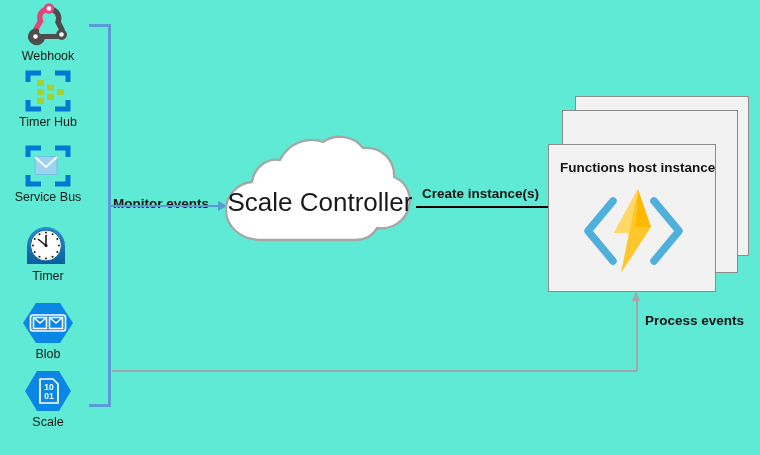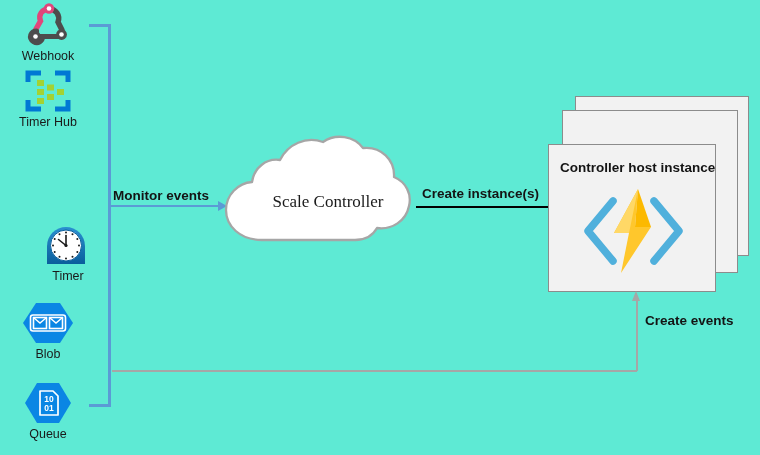--- a/index.html
+++ b/index.html
@@ -80,28 +80,28 @@
     font-weight: bold;
     color: #141414;
     white-space: nowrap;
     font-family: "Liberation Sans", sans-serif;
   }
 
   
   #cloud { position: absolute; left: 218px; top: 118px; }
   #cloud-text {
     position: absolute;
-    left: 228px; top: 118px;
+    left: 220px; top: 118px;
     width: 200px; height: 130px;
     display: flex; align-items: center; justify-content: center;
-    font-size: 17px;
+    font-size: 26px;
     color: #1a1a1a;
     padding-top: 38px;
     box-sizing: border-box;
-    font-family: Liberation Serif, serif;
+    font-family: Liberation Sans, sans-serif;
   }
 
   
   .hostbox {
     position: absolute;
     background: #f2f2f2;
     border: 1px solid #8c8c8c;
     box-sizing: border-box;
   }
   #host-title {
@@ -153,22 +153,37 @@
           <rect x="12" y="28" width="7" height="6" fill="#a4d233"></rect>
           <rect x="22" y="14.5" width="7" height="6" fill="#a4d233"></rect>
           <rect x="22" y="24" width="7" height="6" fill="#a4d233"></rect>
           <rect x="32" y="19" width="7" height="6" fill="#a4d233"></rect>
         </g>
       </svg>
     </div>
     <div class="caption">Timer Hub</div>
   </div>
 
-
-  <div class="trigger" style="top:222px;padding-left:20px;">
+  <div class="trigger" style="top:143px;">
+    <div class="glyph">
+      <svg width="96" height="46" viewBox="0 0 96 46">
+        <g transform="translate(25,2)">
+          <path d="M3 12 L3 3 L16 3" fill="none" stroke="#0078d4" stroke-width="5"></path>
+          <path d="M30 3 L43 3 L43 12" fill="none" stroke="#0078d4" stroke-width="5"></path>
+          <path d="M3 30 L3 39 L16 39" fill="none" stroke="#0078d4" stroke-width="5"></path>
+          <path d="M30 39 L43 39 L43 30" fill="none" stroke="#0078d4" stroke-width="5"></path>
+          <rect x="10" y="11.5" width="22" height="18" fill="#9cd3ee" stroke="#6fc0e4" stroke-width="1"></rect>
+          <path d="M10 12 L21 22 L32 12" fill="none" stroke="#ffffff" stroke-width="1.8"></path>
+        </g>
+      </svg>
+    </div>
+    <div class="caption">Service Bus</div>
+  </div>
+
+  <div class="trigger" style="top:222px;">
     <div class="glyph">
       <svg width="96" height="46" viewBox="0 0 96 46">
         <defs>
           <linearGradient id="tmr" x1="0" y1="0" x2="0" y2="1">
             <stop offset="0" stop-color="#2a90d0"></stop>
             <stop offset="1" stop-color="#0a5e9c"></stop>
           </linearGradient>
         </defs>
         <g transform="translate(25,3)">
           <path d="M2 39 L2 21 A19 19 0 0 1 40 21 L40 39 Z" fill="url(#tmr)"></path>
@@ -205,39 +220,39 @@
           <rect x="10.5" y="15.5" width="13" height="11" fill="none" stroke="#ffffff" stroke-width="1.6"></rect>
           <path d="M10.5 15.5 L17 21 L23.5 15.5" fill="none" stroke="#ffffff" stroke-width="1.4"></path>
           <rect x="26.5" y="15.5" width="13" height="11" fill="none" stroke="#ffffff" stroke-width="1.6"></rect>
           <path d="M26.5 15.5 L33 21 L39.5 15.5" fill="none" stroke="#ffffff" stroke-width="1.4"></path>
         </g>
       </svg>
     </div>
     <div class="caption">Blob</div>
   </div>
 
-  <div class="trigger" style="top:380px;text-align:center;">
+  <div class="trigger" style="top:368px;text-align:center;">
     <div class="glyph">
       <svg width="96" height="46" viewBox="0 0 96 46">
         <g transform="translate(25,2)">
           <polygon points="12,1 34,1 46,21 34,41 12,41 0,21" fill="#0a86e4"></polygon>
           <path d="M15 9 L28 9 L33 14 L33 33 L15 33 Z" fill="none" stroke="#ffffff" stroke-width="1.7" stroke-linejoin="round"></path>
           <text x="24" y="20" font-family="Liberation Sans, sans-serif" font-size="8.5" font-weight="bold" fill="#ffffff" text-anchor="middle">10</text>
           <text x="24" y="29" font-family="Liberation Sans, sans-serif" font-size="8.5" font-weight="bold" fill="#ffffff" text-anchor="middle">01</text>
         </g>
       </svg>
     </div>
-    <div class="caption">Queue</div>
+    <div class="caption">Scale</div>
   </div>
 
   <div class="bracket-v"></div>
   <div class="bracket-h" style="top:24px;"></div>
   <div class="bracket-h" style="top:404px;"></div>
 
-  <div class="lbl" style="left:113px; top:188px;">Monitor events</div>
+  <div class="lbl" style="left:113px; top:196px;">Monitor events</div>
   <div class="line-h" style="left:111px; top:205px; width:108px; background:#5b9bd5;"></div>
   <div class="arrowhead arrow-right" style="left:218px; top:201px; border-left:9px solid #5b9bd5;"></div>
 
   <div id="cloud">
     <svg width="200" height="132" viewBox="0 0 200 132">
       <path d="M44 122
                C22 122 8 108 8 92
                C8 77 20 65 34 64
                C36 50 48 40 62 42
                C70 26 88 18 105 24
@@ -252,30 +267,30 @@
   <div id="cloud-text">Scale Controller</div>
 
   <div class="lbl" style="left:422px; top:186px;">Create instance(s)</div>
   <div class="line-h" style="left:416px; top:206px; width:135px; background:#000000; height:2.4px;"></div>
   <div class="arrowhead arrow-right" style="left:549px; top:201px; border-left:10px solid #000000;"></div>
 
   <div class="hostbox" style="left:575px; top:96px;  width:174px; height:160px;"></div>
   <div class="hostbox" style="left:562px; top:110px; width:176px; height:163px;"></div>
   <div class="hostbox" style="left:548px; top:144px; width:168px; height:148px;"></div>
 
-  <div id="host-title">Controller host instance</div>
+  <div id="host-title">Functions host instance</div>
 
   <div id="func-logo">
     <svg width="110" height="92" viewBox="0 0 110 92">
       <path d="M35 16 L10 46 L35 76" fill="none" stroke="#50b0dc" stroke-width="7.5" stroke-linecap="round" stroke-linejoin="round"></path>
       <path d="M76 16 L101 46 L76 76" fill="none" stroke="#50b0dc" stroke-width="7.5" stroke-linecap="round" stroke-linejoin="round"></path>
       <path d="M60 4 L36 48 L51 48 L43 88 L73 42 L57 42 Z" fill="#ffc72c"></path>
       <path d="M60 4 L36 48 L51 48 L49 58 Z" fill="#ffd866"></path>
       <path d="M73 42 L57 42 L60 4 Z" fill="#fcb900"></path>
     </svg>
   </div>
 
   <div class="line-h" style="left:112px; top:370px; width:525px; background:#a6a6a6;"></div>
   <div class="line-v" style="left:636px; top:300px; height:71px; background:#a6a6a6;"></div>
   <div class="arrowhead arrow-up" style="left:631.5px; top:291px; border-bottom:10px solid #a6a6a6;"></div>
-  <div class="lbl" style="left:645px; top:313px;">Create events</div>
+  <div class="lbl" style="left:645px; top:313px;">Process events</div>
 
 </div>
 
 </body></html>

